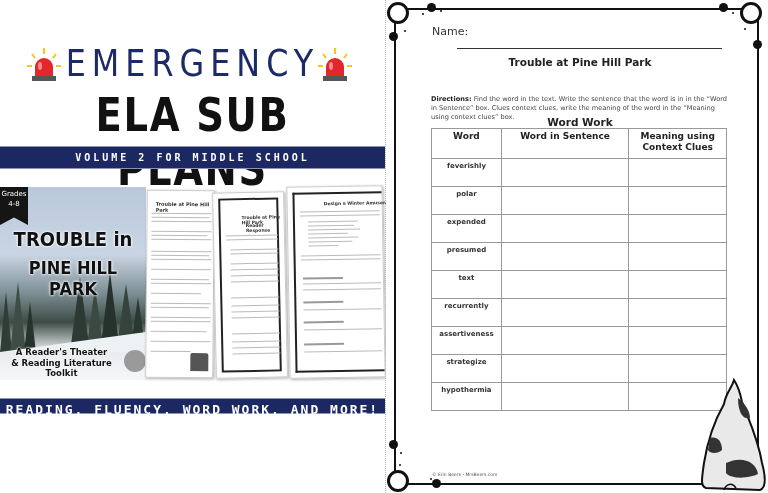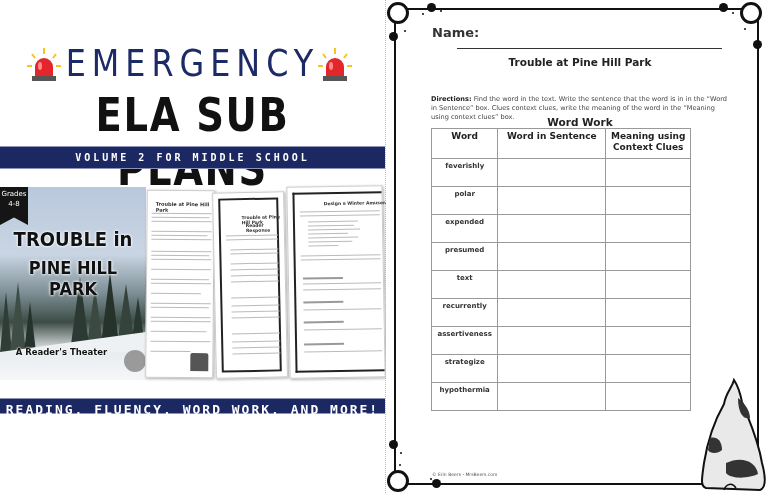--- a/index.html
+++ b/index.html
@@ -51,29 +51,29 @@
   .mini .tline { position: absolute; height: 2px; background: #999; }
   .mini .ttl { position: absolute; font-size: 5px; font-weight: bold; color: #333; }
   .mini-frame { position: absolute; border: 2px solid #222; }
 
   
   .ws { position: absolute; left: 386px; top: 0; width: 382px; height: 493px; background: #fff; }
   .frame-line { position: absolute; background: #111; }
   .corner-ring { position: absolute; width: 22px; height: 22px; border: 3px solid #111; border-radius: 50%; background: #fff; }
   .dot { position: absolute; border-radius: 50%; background: #111; }
 
-  .name-label { position: absolute; left: 432px; top: 25px; font-size: 13px; color: #333; font-weight: bold; }
+  .name-label { position: absolute; left: 432px; top: 25px; font-size: 11px; color: #333; }
   .name-line { position: absolute; left: 457px; top: 48px; width: 265px; height: 1px; background: #333; }
   .ws-title { position: absolute; left: 430px; width: 300px; text-align: center; font-weight: bold; color: #222; font-size: 10.5px; }
   .ws-title.t1 { top: 56px; }
   .ws-title.t2 { top: 92px; margin-top: 24px; }
   .directions { position: absolute; left: 431px; top: 95px; width: 298px; font-size: 6.6px; line-height: 9px; color: #444; }
   .directions b { color: #222; }
 
-  table.ww { position: absolute; left: 431px; top: 128px; width: 260px; border-collapse: collapse; }
+  table.ww { position: absolute; left: 431px; top: 128px; width: 296px; border-collapse: collapse; }
   table.ww th, table.ww td { border: 1px solid #999; }
   table.ww th { height: 30px; font-size: 9px; font-weight: bold; color: #222; vertical-align: top; padding-top: 2px; line-height: 11px; }
   table.ww td { height: 28px; font-size: 7px; font-weight: bold; color: #333; vertical-align: top; text-align: center; padding-top: 3px; }
   table.ww col.c1 { width: 70px; }
   table.ww col.c2 { width: 128px; }
   table.ww col.c3 { width: 98px; }
 
   .copyright { position: absolute; left: 432px; top: 472px; font-size: 4.5px; color: #555; }
   .cone { position: absolute; left: 696px; top: 378px; width: 72px; height: 115px; }
 </style>
@@ -120,20 +120,21 @@
       <polygon points="0,80 146,60 146,80" fill="#eef1f4"></polygon>
     </svg>
     <div class="ribbon">
       <div>Grades</div>
       <div>4-8</div>
     </div>
     <div class="cover-title a">TROUBLE in</div>
     <div class="cover-title b">PINE HILL PARK</div>
   </div>
   <div class="cover-sub a">A Reader's Theater</div>
+  <div class="cover-sub b">&amp; Reading Literature Toolkit</div>
   <div class="logo-circle"></div>
 
   <div class="mini" style="left:146px; top:190px; width:68px; height:188px; transform: rotate(0.5deg);">
     <div class="ttl" style="left:8px; top:10px;">Trouble at Pine Hill Park</div>
     <div class="line" style="left:4px; top:22px; width:60px;"></div>
     <div class="line" style="left:4px; top:26px; width:58px;"></div>
     <div class="line" style="left:4px; top:30px; width:60px;"></div>
     <div class="line" style="left:4px; top:40px; width:60px;"></div>
     <div class="line" style="left:4px; top:44px; width:56px;"></div>
     <div class="line" style="left:4px; top:48px; width:60px;"></div>

